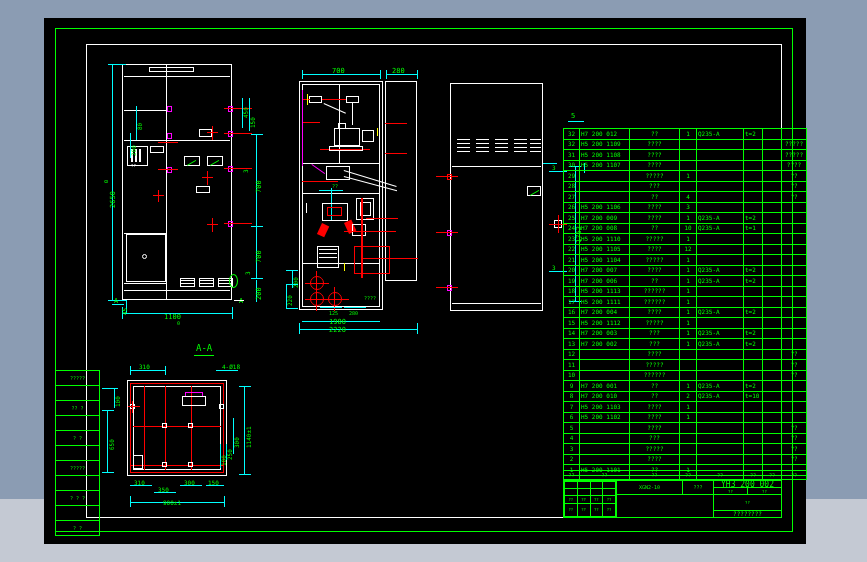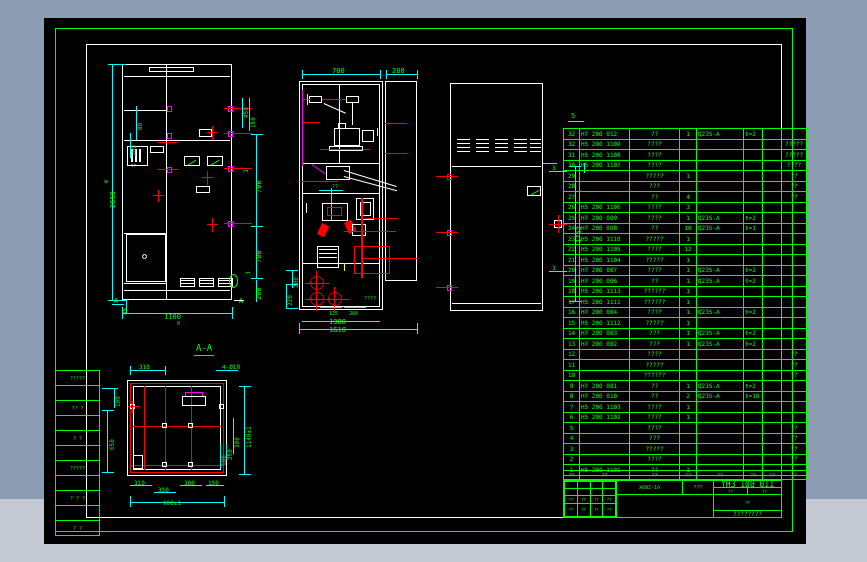--- a/index.html
+++ b/index.html
@@ -243,21 +243,21 @@
     <div class="lc" style="left:342px;top:56px;width:31px;height:1px;"></div>
     <div class="lc" style="left:342px;top:52px;width:1px;height:9px;"></div>
     <div class="lc" style="left:373px;top:52px;width:1px;height:9px;"></div>
     <div class="t" style="left:348px;top:50px;">280</div>
 
     <div class="lc" style="left:258px;top:303px;width:78px;height:1px;"></div>
     <div class="t" style="left:285px;top:301px;">1900</div>
     <div class="lc" style="left:255px;top:311px;width:118px;height:1px;"></div>
     <div class="lc" style="left:255px;top:305px;width:1px;height:11px;"></div>
     <div class="lc" style="left:373px;top:305px;width:1px;height:11px;"></div>
-    <div class="t" style="left:285px;top:309px;">1610</div>
+    <div class="t" style="left:285px;top:309px;">2220</div>
 
     <div class="lc" style="left:248px;top:252px;width:1px;height:18px;"></div>
     <div class="t rot" style="left:248px;top:270px;font-size:6px;">200</div>
     <div class="lc" style="left:242px;top:266px;width:1px;height:24px;"></div>
     <div class="t rot" style="left:242px;top:288px;font-size:6px;">220</div>
     <div class="lc" style="left:242px;top:252px;width:12px;height:1px;"></div>
     <div class="lc" style="left:242px;top:266px;width:12px;height:1px;"></div>
     <div class="lc" style="left:242px;top:290px;width:12px;height:1px;"></div>
     <div class="t" style="left:285px;top:292px;font-size:5px;">125</div>
     <div class="t" style="left:305px;top:292px;font-size:5px;">280</div>
@@ -768,21 +768,21 @@
                     <td style="border:1px solid #0f0;height:10px;color:#0f0;font-size:4px;text-align:center;">??</td>
                     <td style="border:1px solid #0f0;color:#0f0;font-size:4px;text-align:center;">??</td>
                     <td style="border:1px solid #0f0;color:#0f0;font-size:4px;text-align:center;">??</td>
                     <td style="border:1px solid #0f0;color:#0f0;font-size:4px;text-align:center;">??</td>
                   </tr>
           </tbody>
               </table>
         </td>
         <td rowspan="2" class="big" style="width:63px;">XGN2-10</td>
         <td rowspan="2" class="mid" style="width:28px;">???</td>
-        <td colspan="2" class="mid" style="font-size:8px;">YH3 100 011</td>
+        <td colspan="2" class="mid" style="font-size:8px;">YH3 200 002</td>
       </tr>
       <tr>
         <td style="font-size:4px;text-align:center;">??</td>
         <td style="font-size:4px;text-align:center;width:22px;">??</td>
       </tr>
       <tr>
         <td colspan="2" rowspan="2"></td>
         <td colspan="2" style="font-size:4px;text-align:center;">??</td>
       </tr>
       <tr>

